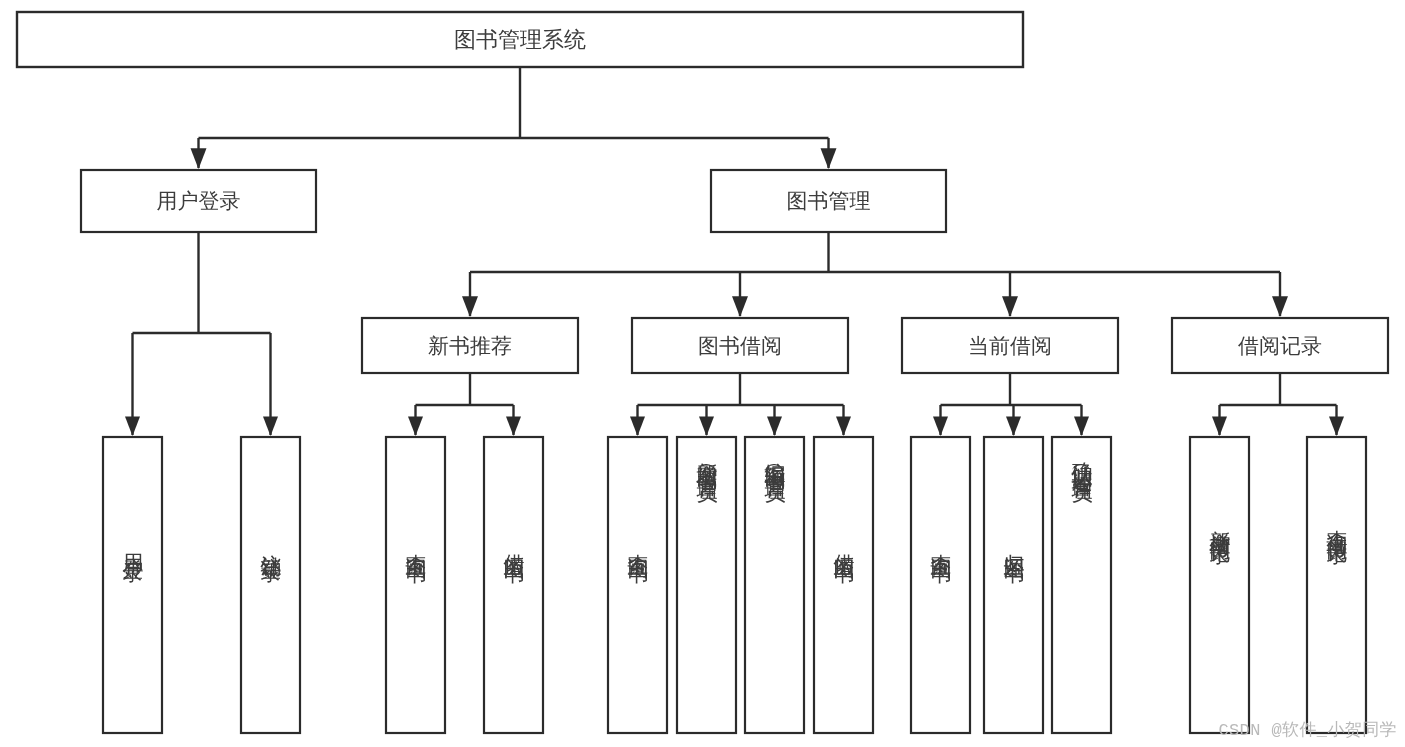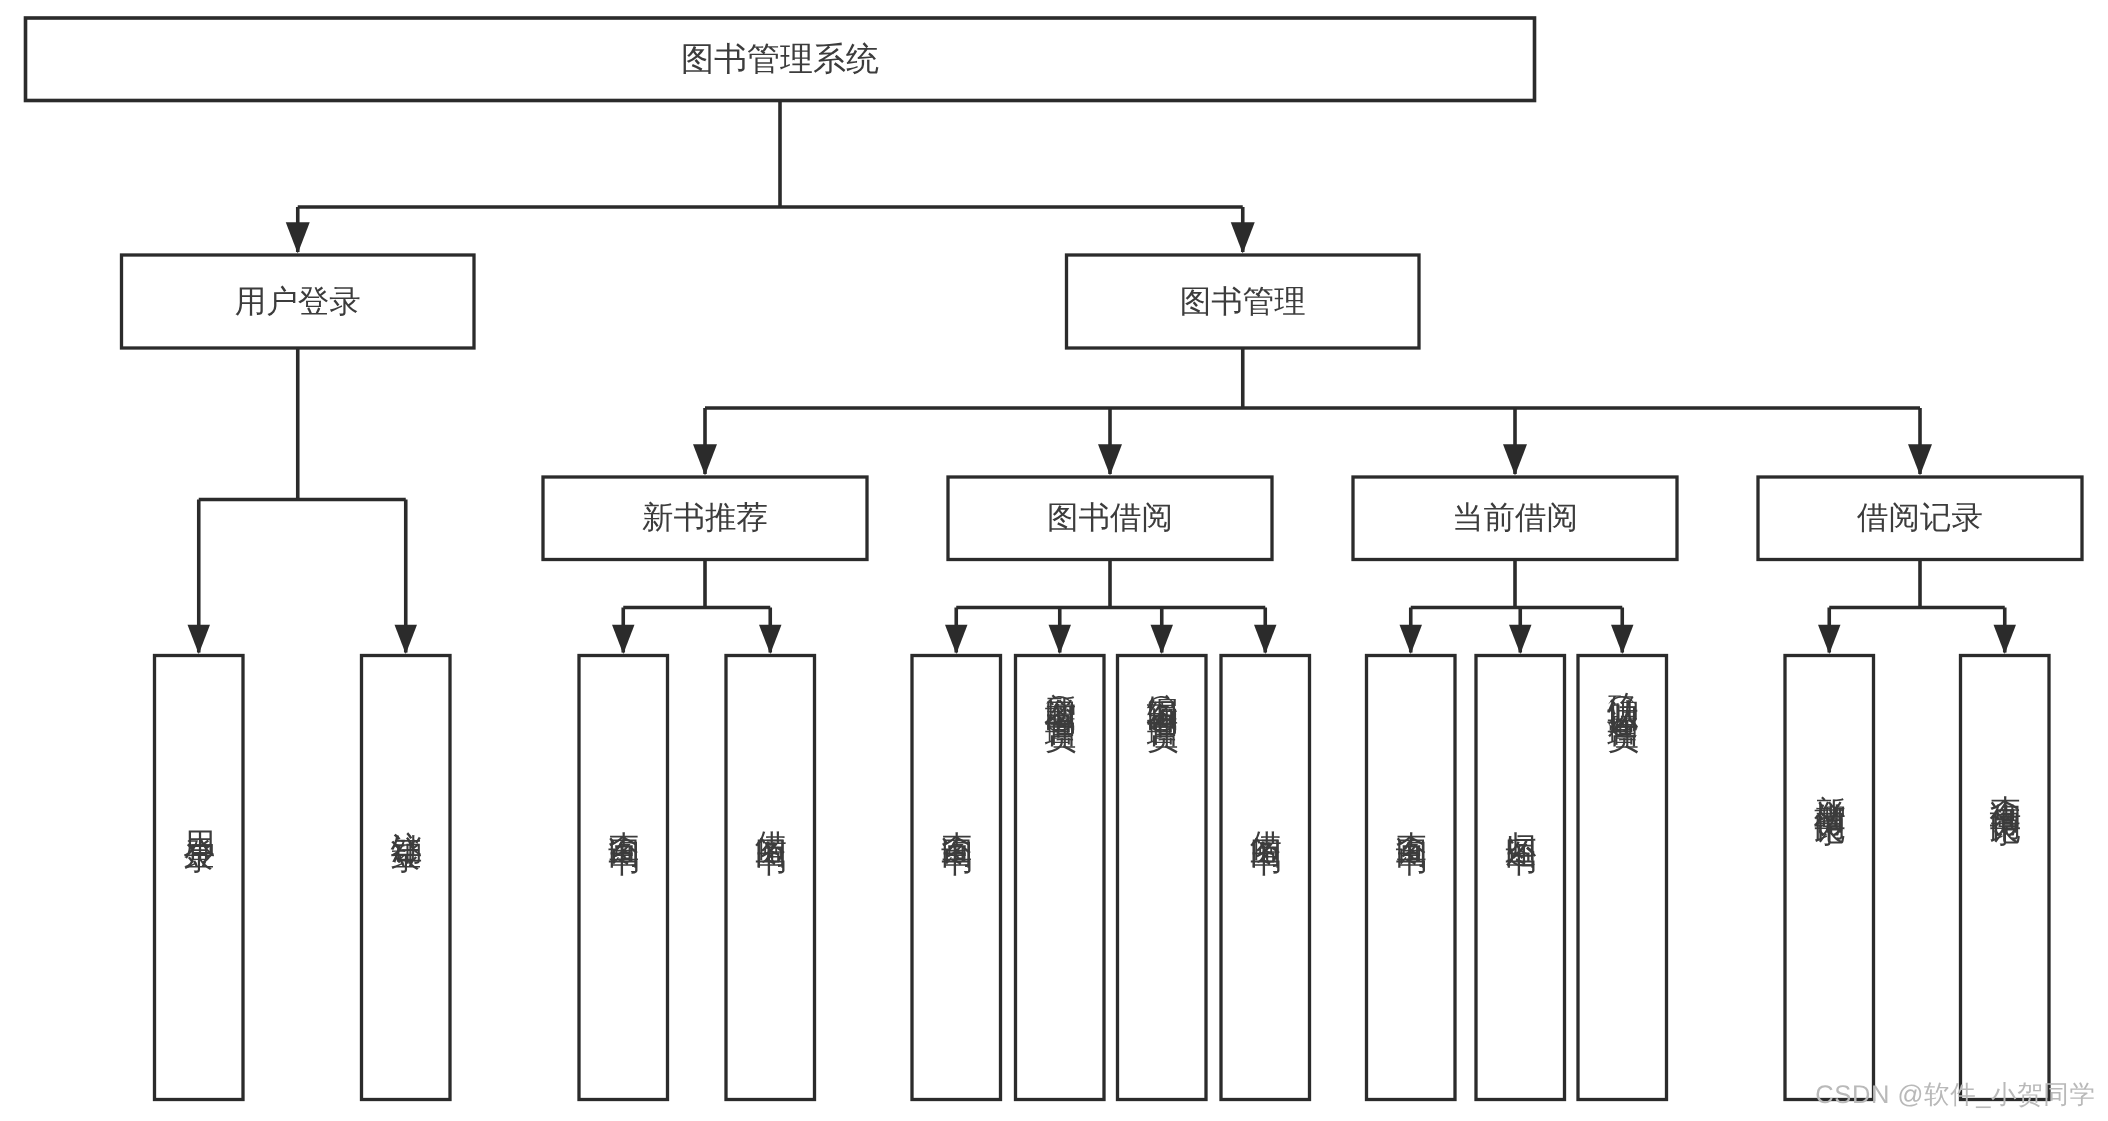--- a/index.html
+++ b/index.html
@@ -73,21 +73,21 @@
     line-height: 1.0;
     letter-spacing: 3px;
     color: #3c3c3c;
     white-space: nowrap;
     text-align: left;
   }
   .watermark {
     position: absolute;
     right: 8px;
     bottom: 6px;
-    font-family: Liberation Sans, sans-serif;
+    font-family: Liberation Mono, monospace;
     font-size: 17px;
     color: #b9b9b9;
     letter-spacing: 0.4px;
     white-space: nowrap;
   }
 </style>
 </head>
 <body>
 
 <div id="diagram-root">

